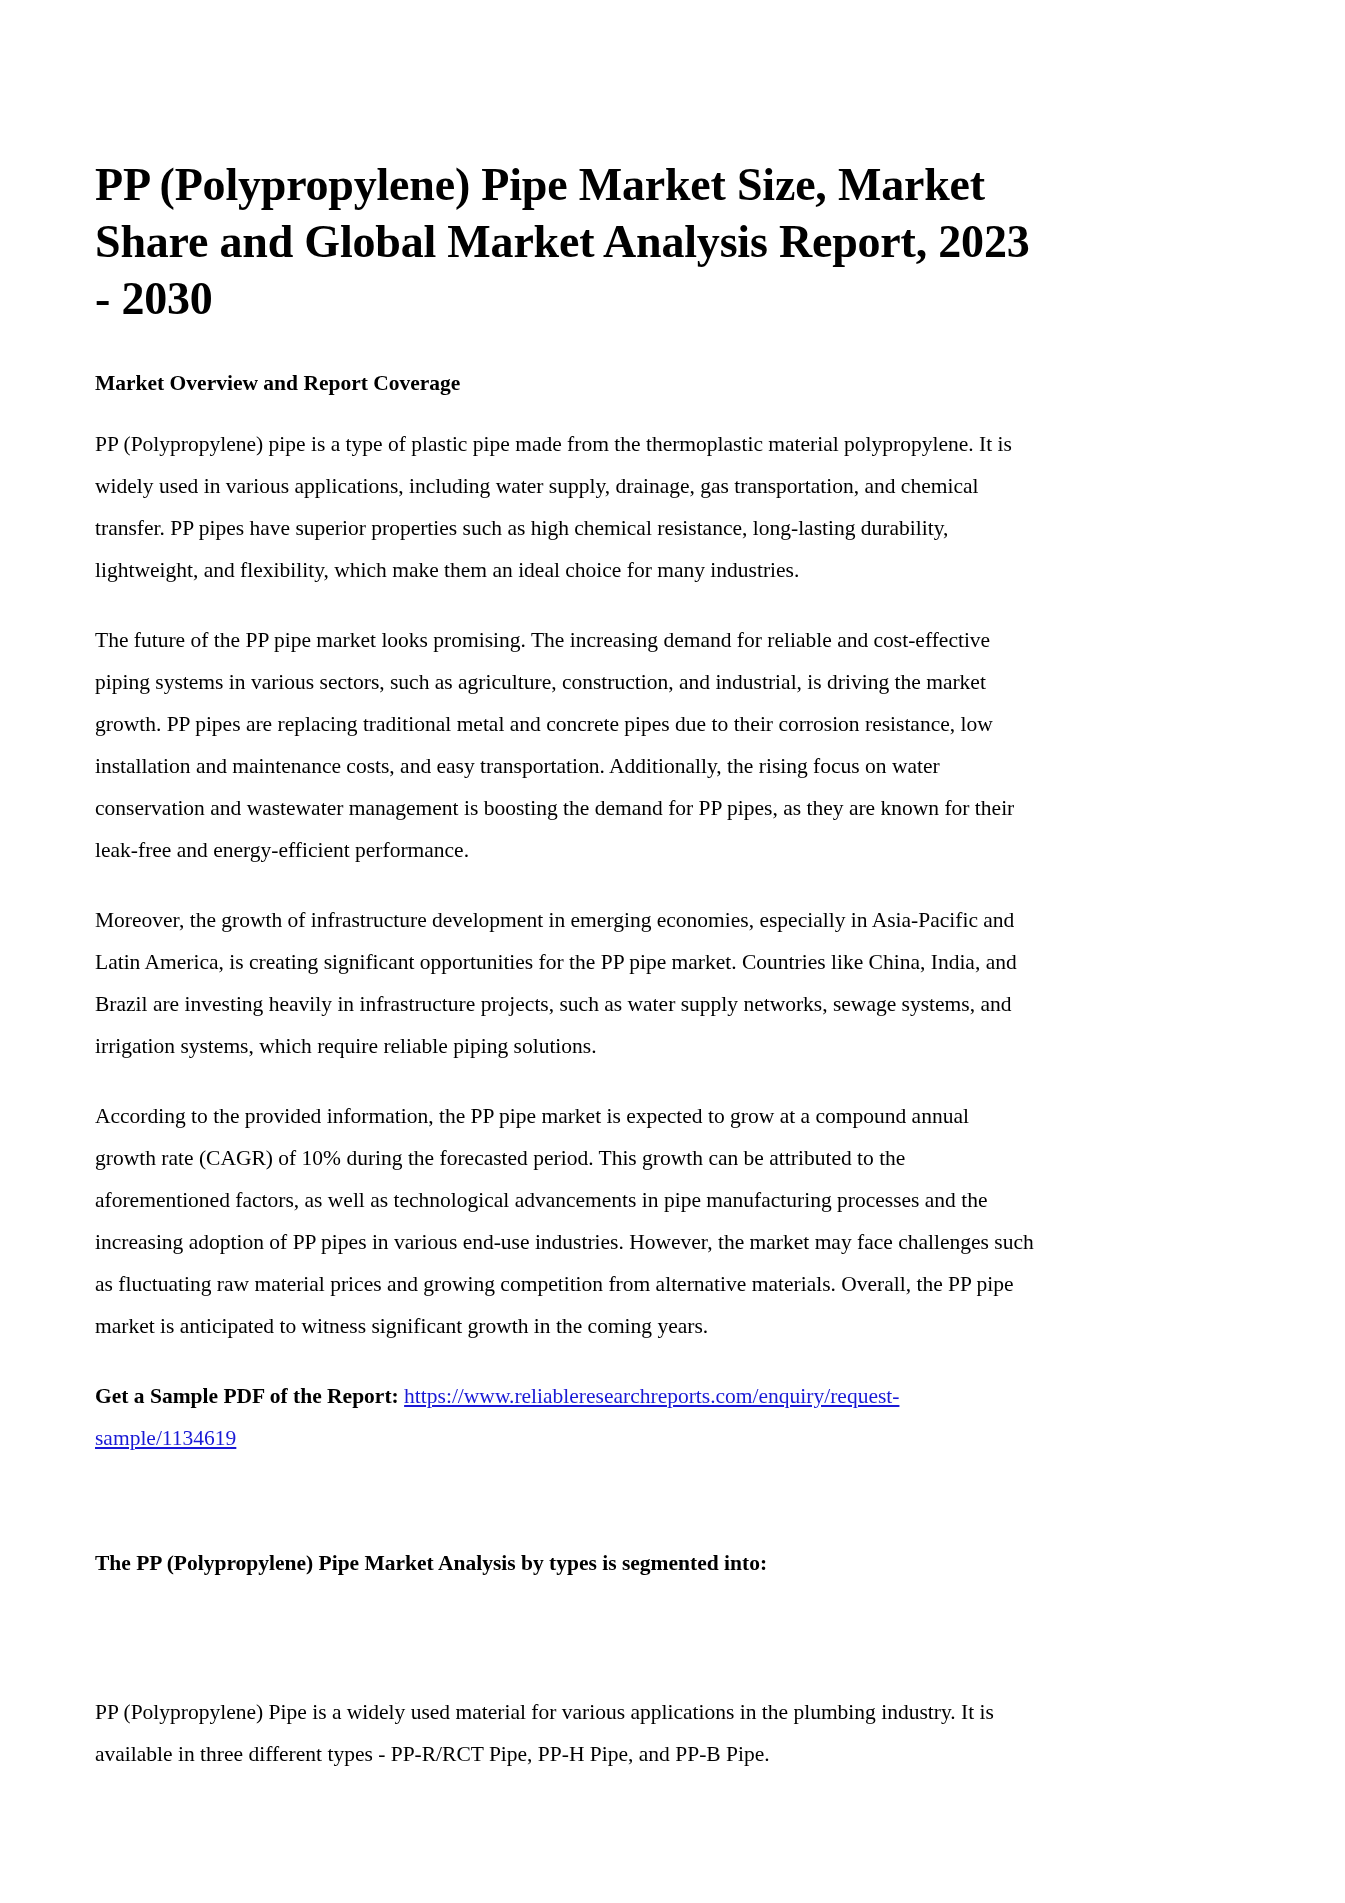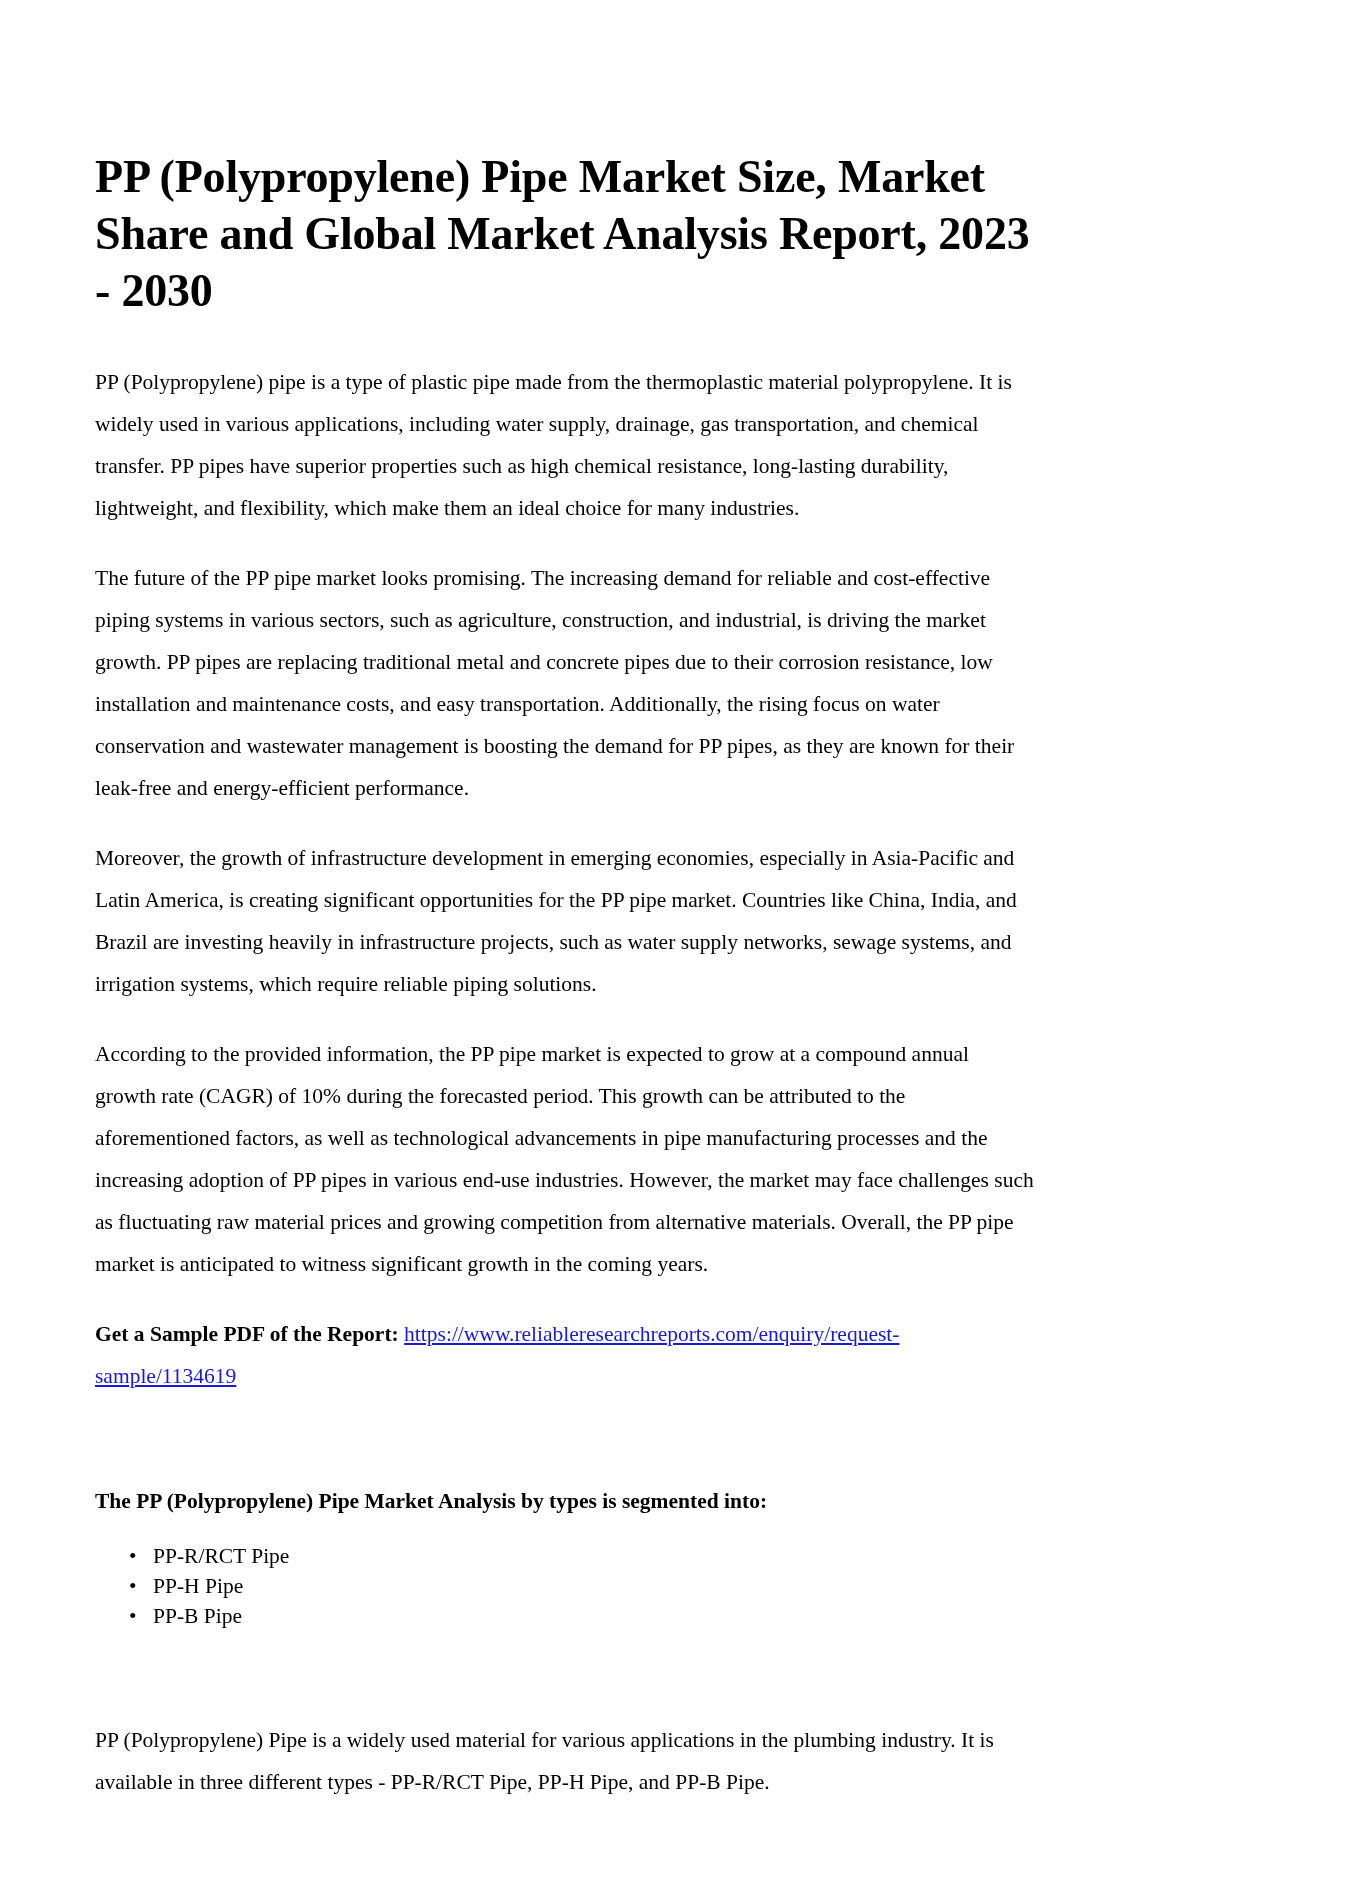--- a/index.html
+++ b/index.html
@@ -24,21 +24,21 @@
   }
   .content {
     width: 940px;
   }
 
   h1.doc-title {
     font-family: "Liberation Serif", "DejaVu Serif", serif;
     font-size: 46px;
     line-height: 57px;
     font-weight: bold;
-    margin: 8px 0 42px 0;
+    margin: 16px 0 42px 0;
     letter-spacing: -0.2px;
     color: #000;
   }
 
   h2.section-heading {
     font-family: "Liberation Serif", "DejaVu Serif", serif;
     font-size: 21.5px;
     line-height: 28px;
     font-weight: bold;
     margin: 0 0 26px 0;
@@ -90,41 +90,37 @@
   }
 </style>
 </head>
 <body>
 
 <div class="page">
   <div class="content">
 
     <h1 class="doc-title">PP (Polypropylene) Pipe Market Size, Market Share and Global Market Analysis Report, 2023 - 2030</h1>
 
+    <h2 class="section-heading">Market Overview and Report Coverage</h2>
 
     <p class="body-text">PP (Polypropylene) pipe is a type of plastic pipe made from the thermoplastic material polypropylene. It is widely used in various applications, including water supply, drainage, gas transportation, and chemical transfer. PP pipes have superior properties such as high chemical resistance, long-lasting durability, lightweight, and flexibility, which make them an ideal choice for many industries.</p>
 
     <p class="body-text">The future of the PP pipe market looks promising. The increasing demand for reliable and cost-effective piping systems in various sectors, such as agriculture, construction, and industrial, is driving the market growth. PP pipes are replacing traditional metal and concrete pipes due to their corrosion resistance, low installation and maintenance costs, and easy transportation. Additionally, the rising focus on water conservation and wastewater management is boosting the demand for PP pipes, as they are known for their leak-free and energy-efficient performance.</p>
 
     <p class="body-text">Moreover, the growth of infrastructure development in emerging economies, especially in Asia-Pacific and Latin America, is creating significant opportunities for the PP pipe market. Countries like China, India, and Brazil are investing heavily in infrastructure projects, such as water supply networks, sewage systems, and irrigation systems, which require reliable piping solutions.</p>
 
     <p class="body-text">According to the provided information, the PP pipe market is expected to grow at a compound annual growth rate (CAGR) of 10% during the forecasted period. This growth can be attributed to the aforementioned factors, as well as technological advancements in pipe manufacturing processes and the increasing adoption of PP pipes in various end-use industries. However, the market may face challenges such as fluctuating raw material prices and growing competition from alternative materials. Overall, the PP pipe market is anticipated to witness significant growth in the coming years.</p>
 
     <p class="body-text"><span class="lead-label">Get a Sample PDF of the Report: </span><a class="sample-link" href="#">https://www.reliableresearchreports.com/enquiry/request-sample/1134619</a></p>
 
     <div class="spacer-lg"></div>
 
 
     <h2 class="section-heading">The PP (Polypropylene) Pipe Market Analysis by types is segmented into:</h2>
 
-    <ul class="type-list">
-      <li>PP-R/RCT Pipe</li>
-      <li>PP-H Pipe</li>
-      <li>PP-B Pipe</li>
-    </ul>
 
     <div class="spacer-lg"></div>
     <div class="spacer-sm"></div>
 
     <p class="body-text">PP (Polypropylene) Pipe is a widely used material for various applications in the plumbing industry. It is available in three different types - PP-R/RCT Pipe, PP-H Pipe, and PP-B Pipe.</p>
 
   </div>
 </div>
 
 </body></html>

